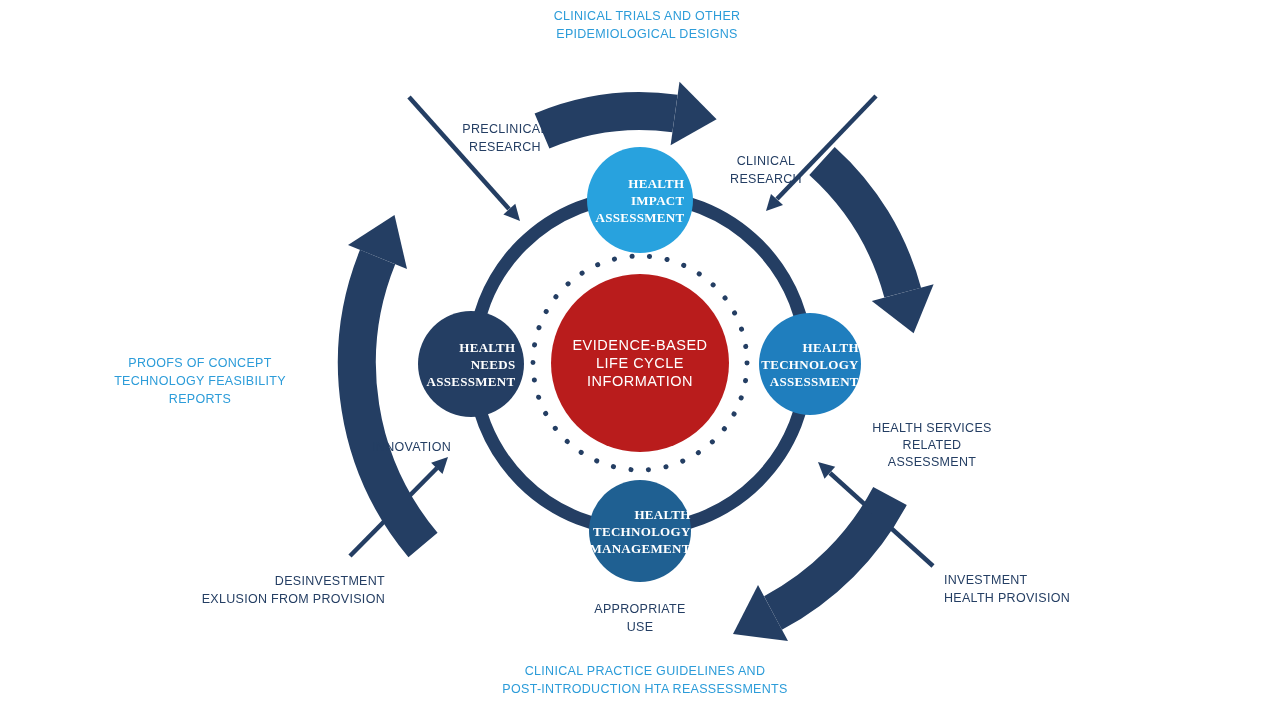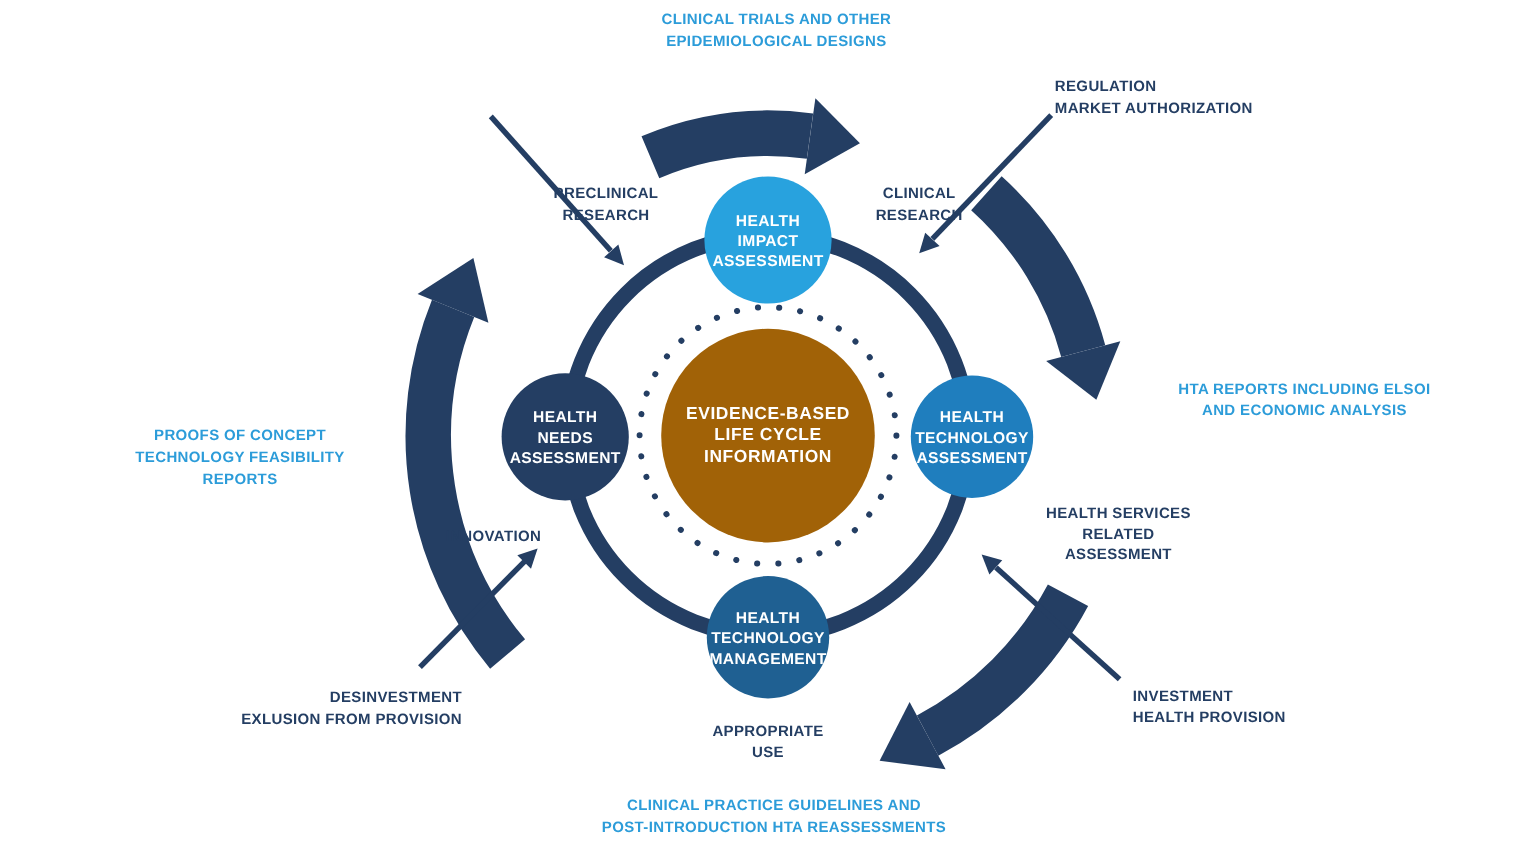--- a/index.html
+++ b/index.html
@@ -3,34 +3,34 @@
 <meta charset="utf-8">
 <style>
   html,body{margin:0;padding:0;background:#fff;}
   .stage{
     position:relative;width:1280px;height:720px;background:#fff;overflow:hidden;
     font-family:"Liberation Sans", sans-serif;
   }
   .layer{position:absolute;left:0;top:0;}
   .node{
     position:absolute;border-radius:50%;display:flex;align-items:center;justify-content:center;
-    text-align:center;color:#fff;font-weight:bold;font-size:13px;line-height:17px;
-    letter-spacing:.3px;white-space:pre-line;
+    text-align:right;color:#fff;font-weight:bold;font-size:13px;line-height:17px;
+    letter-spacing:.3px;white-space:pre-line;font-family:Liberation Serif, serif;
   }
   .node-top{background:#28A2DE;}
   .node-right{background:#1F7EBE;}
   .node-bottom{background:#1F6092;}
   .node-left{background:#243E63;}
   .center-circle{
     position:absolute;left:551px;top:274px;width:178px;height:178px;border-radius:50%;
-    background:#a16207;display:flex;align-items:center;justify-content:center;text-align:center;
-    color:#fff;font-weight:bold;font-size:14.5px;line-height:18px;letter-spacing:.5px;white-space:pre-line;
+    background:#b91c1c;display:flex;align-items:center;justify-content:center;text-align:center;
+    color:#fff;font-weight:normal;font-size:14.5px;line-height:18px;letter-spacing:.5px;white-space:pre-line;
   }
   .lbl{
-    position:absolute;font-weight:bold;font-size:12.5px;line-height:18px;letter-spacing:.3px;
+    position:absolute;font-weight:normal;font-size:12.5px;line-height:18px;letter-spacing:.3px;
     white-space:pre-line;color:#243E63;
   }
   .lbl.blue{color:#2C9CD9;}
   .ta-c{text-align:center;}
   .ta-r{text-align:right;}
   .ta-l{text-align:left;}
 </style>
 </head>
 <body>
 
@@ -91,31 +91,27 @@
   <div class="center-circle">
     <span>EVIDENCE-BASED
 LIFE CYCLE
 INFORMATION</span>
   </div>
 
   <div class="lbl blue ta-c" style="left:447px;top:7px;width:400px;">CLINICAL TRIALS AND OTHER
 EPIDEMIOLOGICAL DESIGNS</div>
 
 
-  <div class="lbl ta-c" style="left:435px;top:120px;width:140px;margin-top:32px;">PRECLINICAL
+  <div class="lbl ta-c" style="left:435px;top:120px;width:140px;">PRECLINICAL
 RESEARCH</div>
 
   <div class="lbl ta-c" style="left:696px;top:120px;width:140px;margin-top:32px;">CLINICAL
 RESEARCH</div>
 
-  <div class="lbl ta-l" style="left:879px;top:63px;width:260px;">REGULATION
-MARKET AUTHORIZATION</div>
 
-  <div class="lbl blue ta-c" style="left:937px;top:315px;width:300px;">HTA REPORTS INCLUDING ELSOI
-AND ECONOMIC ANALYSIS</div>
 
   <div class="lbl ta-c" style="left:842px;top:420px;width:180px;line-height:17px;">HEALTH SERVICES
 RELATED
 ASSESSMENT</div>
 
   <div class="lbl ta-l" style="left:913px;top:571px;width:220px;margin-left:31px;">INVESTMENT
 HEALTH PROVISION</div>
 
   <div class="lbl ta-c" style="left:560px;top:600px;width:160px;">APPROPRIATE
 USE</div>

